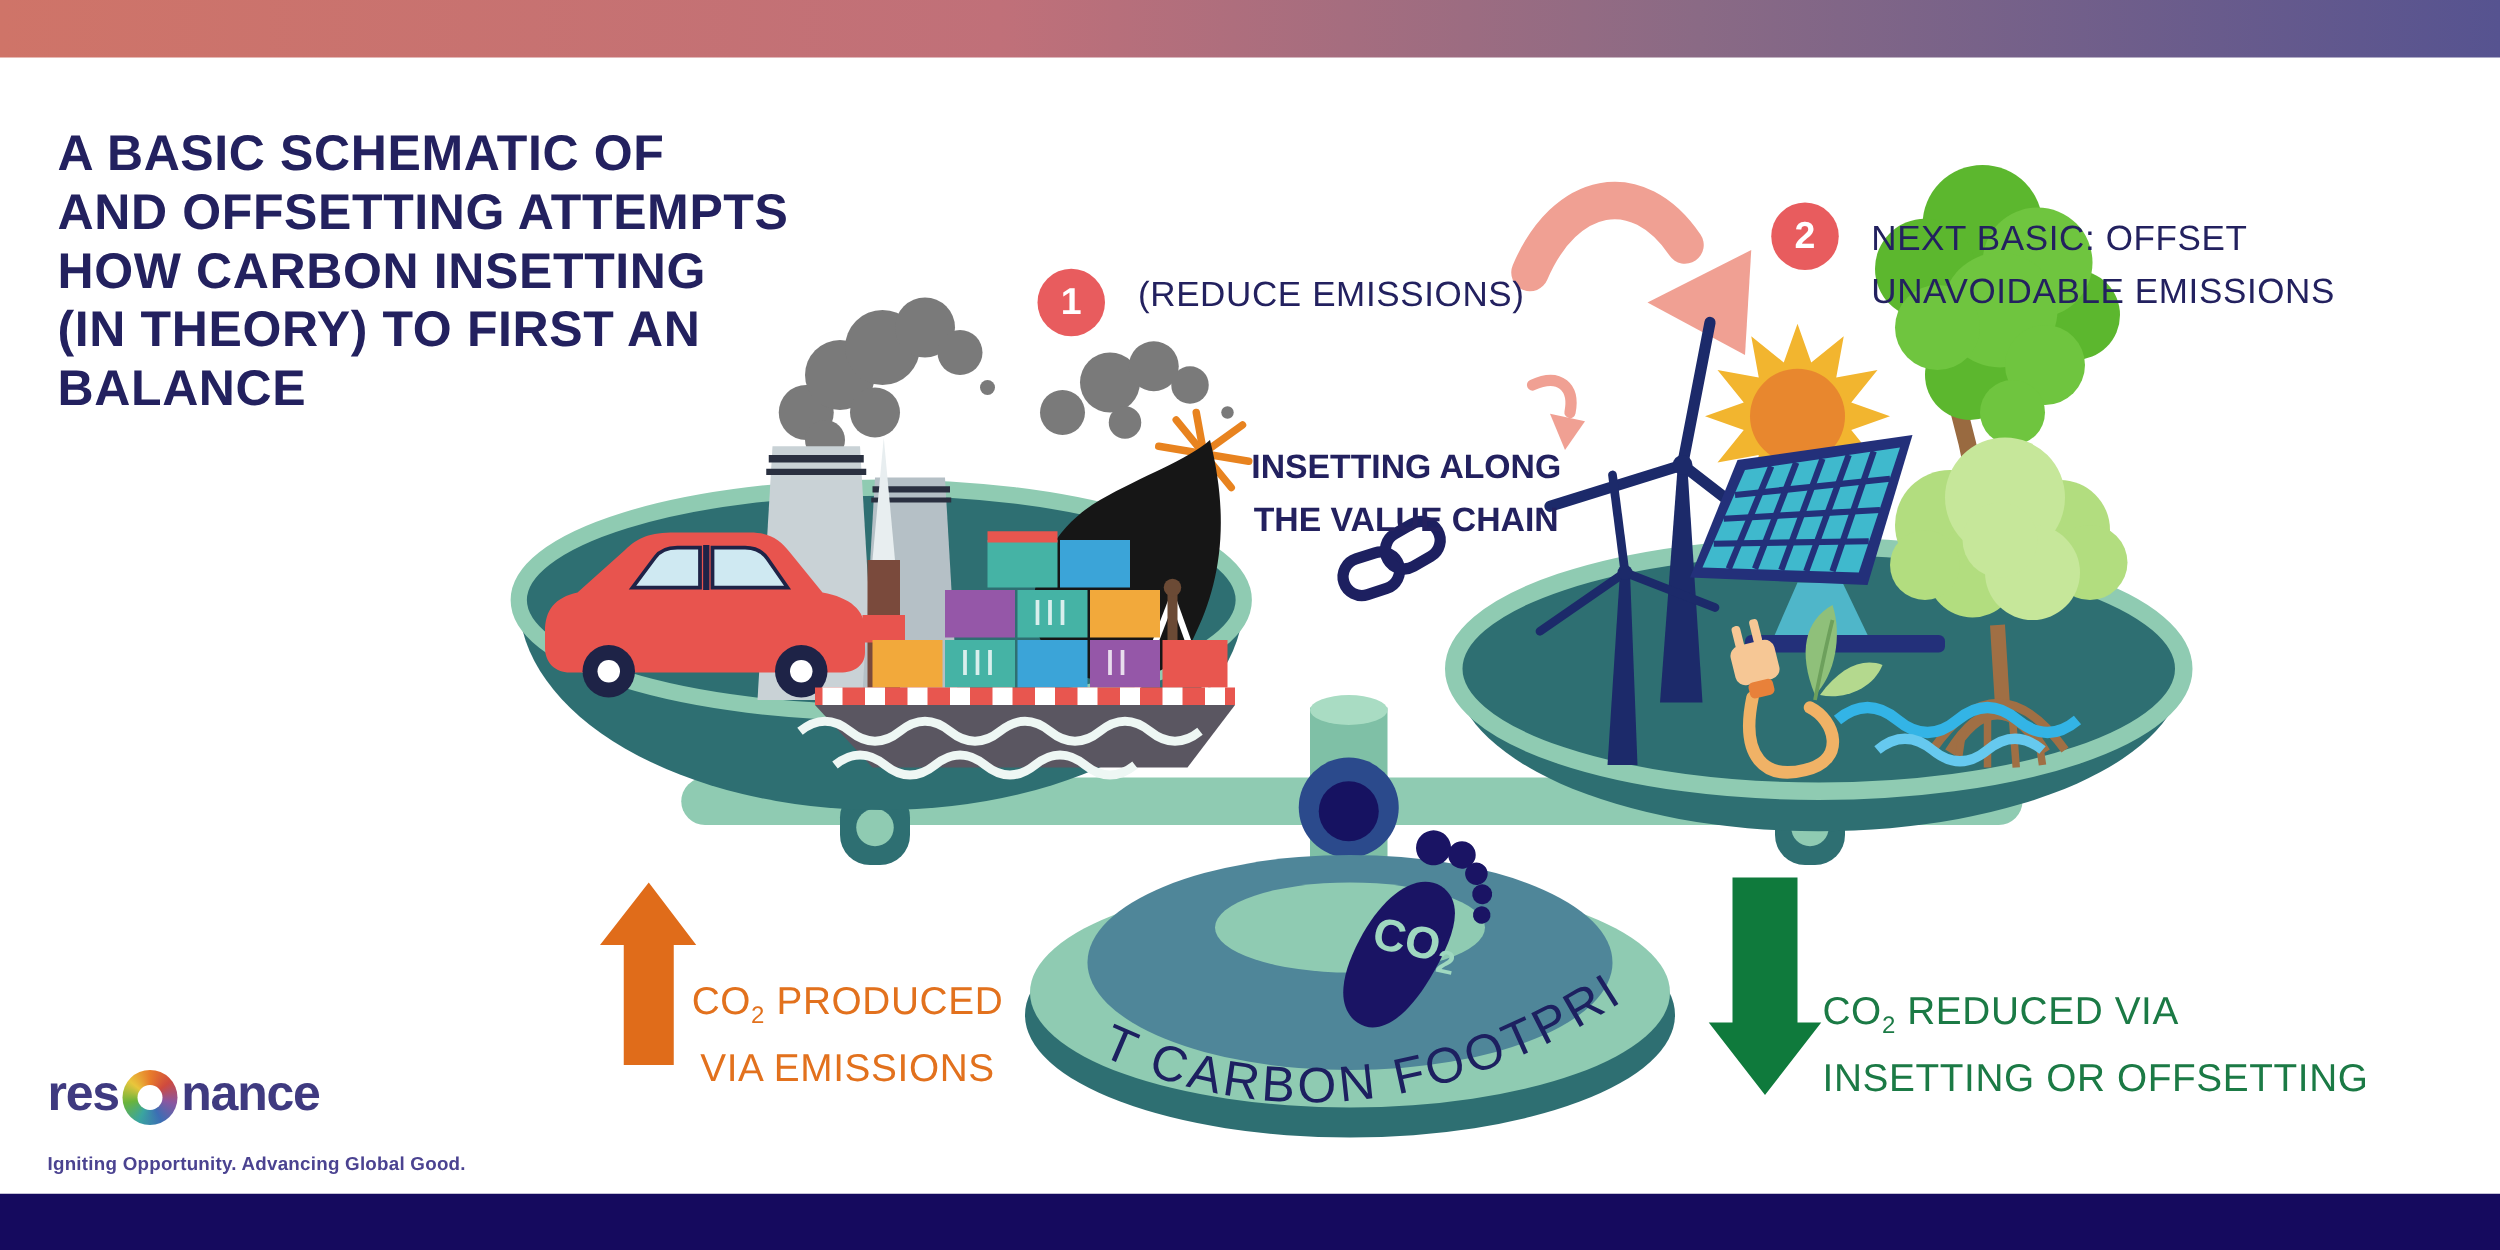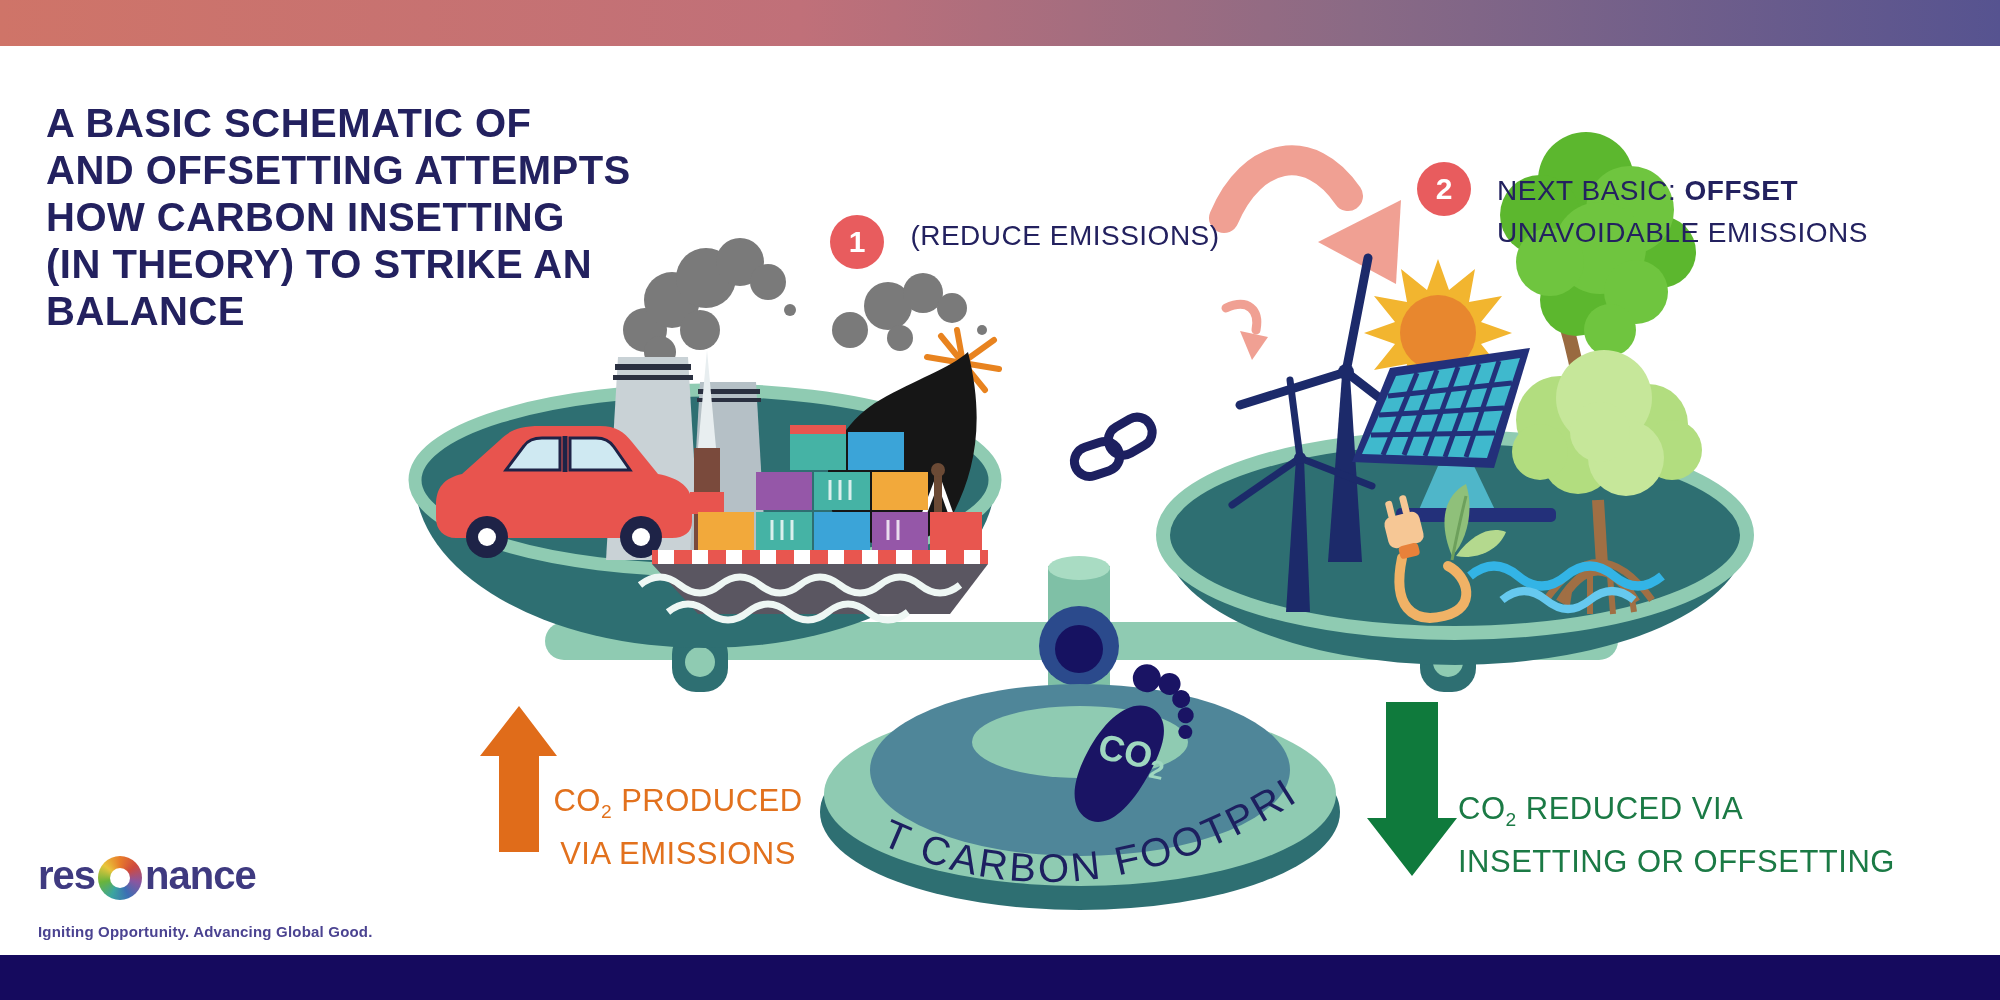--- a/index.html
+++ b/index.html
@@ -13,21 +13,21 @@
   .title{position:absolute;left:46px;top:100px;width:660px;color:#23215f;
          font-size:40px;font-weight:700;line-height:47px;letter-spacing:.5px;}
   .badge{position:absolute;width:54px;height:54px;border-radius:50%;background:#e85c5e;
          color:#fff;font-size:30px;font-weight:700;display:flex;align-items:center;justify-content:center;}
   .badge1{left:830px;top:215px;}
   .badge2{left:1417px;top:162px;}
   .steptext{position:absolute;color:#23215f;font-size:28px;font-weight:400;
             line-height:43px;letter-spacing:.5px;}
   .step1{left:890px;top:214px;width:350px;text-align:center;}
   .step2{left:1497px;top:170px;width:420px;text-align:left;line-height:42px;}
-  .steptext b{font-weight:700;}
+  .steptext b{font-weight:400;}
   .inset-note{position:absolute;left:980px;top:352px;width:290px;text-align:center;
               color:#23215f;font-size:27px;font-weight:800;line-height:43px;}
   .co2label{position:absolute;font-size:31px;line-height:42px;letter-spacing:.5px;}
   .co2label sub{font-size:.62em;}
   .produced{left:548px;top:780px;width:260px;text-align:center;color:#e2711d;}
   .reduced{left:1458px;top:788px;width:470px;text-align:left;color:#1b7a45;}
 
   .logo{position:absolute;left:38px;top:846px;}
   .wordmark{color:#3f3a80;font-size:40px;font-weight:800;letter-spacing:-1px;line-height:58px;display:flex;align-items:center;}
   .swirl{display:inline-block;width:44px;height:44px;border-radius:50%;margin:6px 3px 0 3px;position:relative;
@@ -303,39 +303,43 @@
 
     <polygon fill="#e06c1a" points="519,706 557,756 539,756 539,852 499,852 499,756 480,756"></polygon>
 
     <polygon fill="#0f7a3c" points="1386,702 1438,702 1438,818 1457,818 1412,876 1367,818 1386,818"></polygon>
   </svg>
 
   <div class="title">
     <div>A BASIC SCHEMATIC OF</div>
     <div>AND OFFSETTING ATTEMPTS</div>
     <div>HOW CARBON INSETTING</div>
-    <div>(IN THEORY) TO STRIKE AN</div>
+    <div>(IN THEORY) TO FIRST AN</div>
     <div>BALANCE</div>
   </div>
 
   <div class="badge badge1">
     <span>1</span>
   </div>
   <div class="steptext step1">
     <div>(REDUCE EMISSIONS)</div>
   </div>
 
   <div class="badge badge2">
     <span>2</span>
   </div>
   <div class="steptext step2">
     <div><span>NEXT BASIC: </span><b>OFFSET</b></div>
     <div>UNAVOIDABLE EMISSIONS</div>
   </div>
 
+  <div class="inset-note">
+    <div>INSETTING ALONG</div>
+    <div>THE VALUE CHAIN</div>
+  </div>
 
   <div class="co2label produced">
     <div><span>CO</span><sub>2</sub><span> PRODUCED</span></div>
     <div>VIA EMISSIONS</div>
   </div>
 
   <div class="co2label reduced">
     <div><span>CO</span><sub>2</sub><span> REDUCED VIA</span></div>
     <div>INSETTING OR OFFSETTING</div>
   </div>

